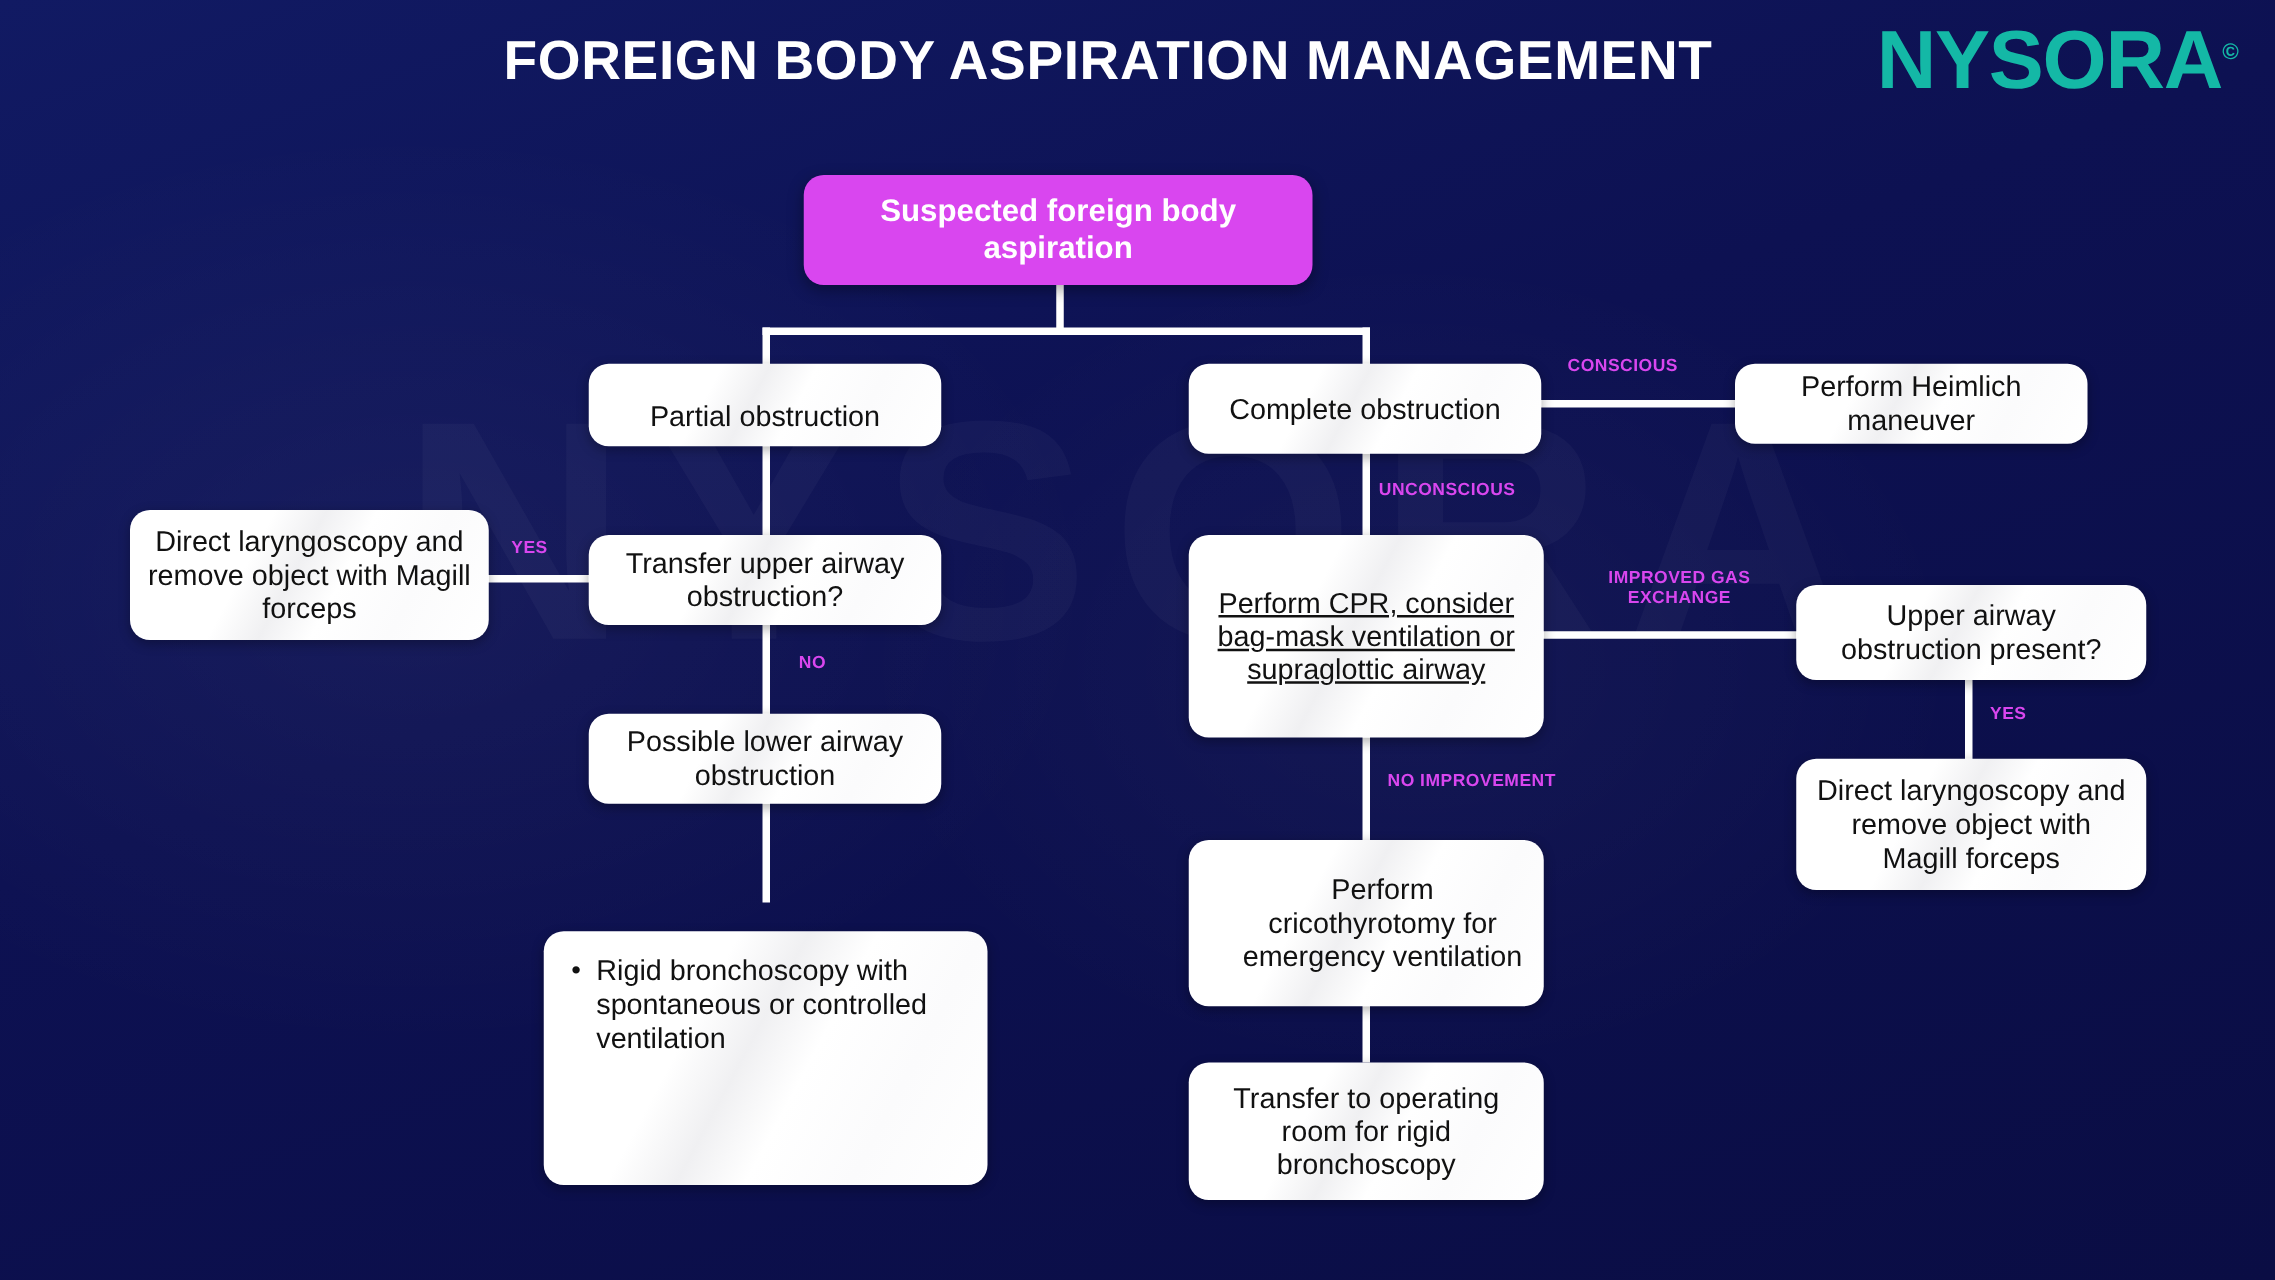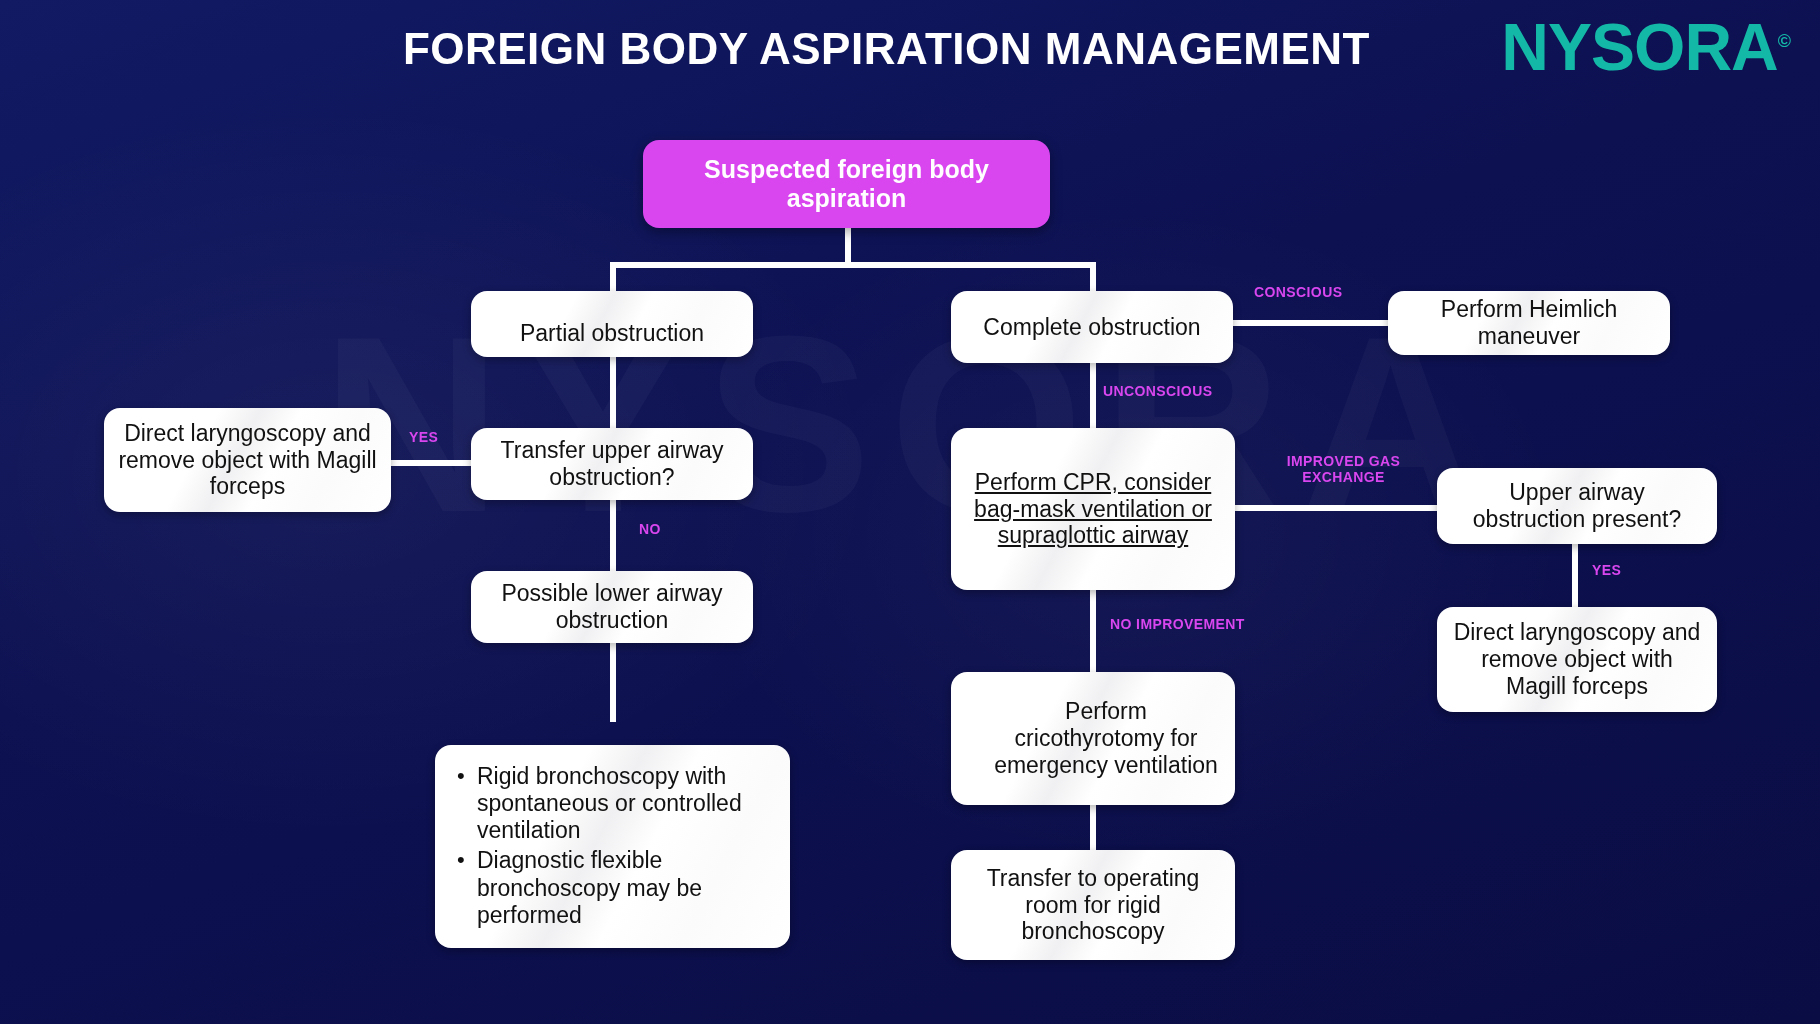--- a/index.html
+++ b/index.html
@@ -150,21 +150,20 @@
   <span>Transfer upper airway obstruction?</span>
 </div>
 
 <div class="node" style="left:471px;top:571px;width:282px;height:72px;">
   <span>Possible lower airway obstruction</span>
 </div>
 
 <div class="node bullets" style="left:435px;top:715px;width:355px;height:203px;">
   <ul>
     <li>Rigid bronchoscopy with spontaneous or controlled ventilation</li>
-    <li>Diagnostic flexible bronchoscopy may be performed</li>
   </ul>
 </div>
 
 <div class="node" style="left:951px;top:428px;width:284px;height:162px;text-decoration:underline;">
   <span>Perform CPR, consider bag-mask ventilation or supraglottic airway</span>
 </div>
 
 <div class="node" style="left:1437px;top:468px;width:280px;height:76px;padding-left:14px;">
   <span>Upper airway obstruction present?</span>
 </div>

